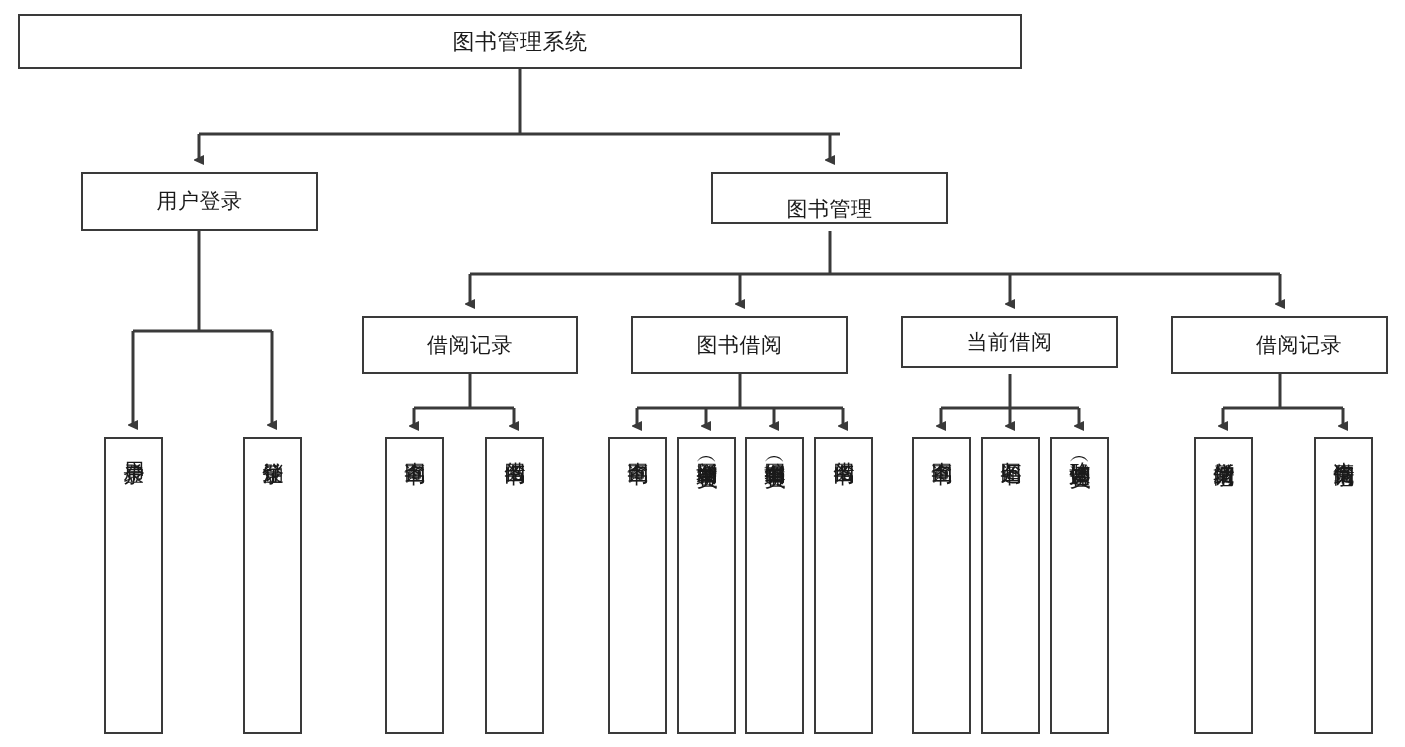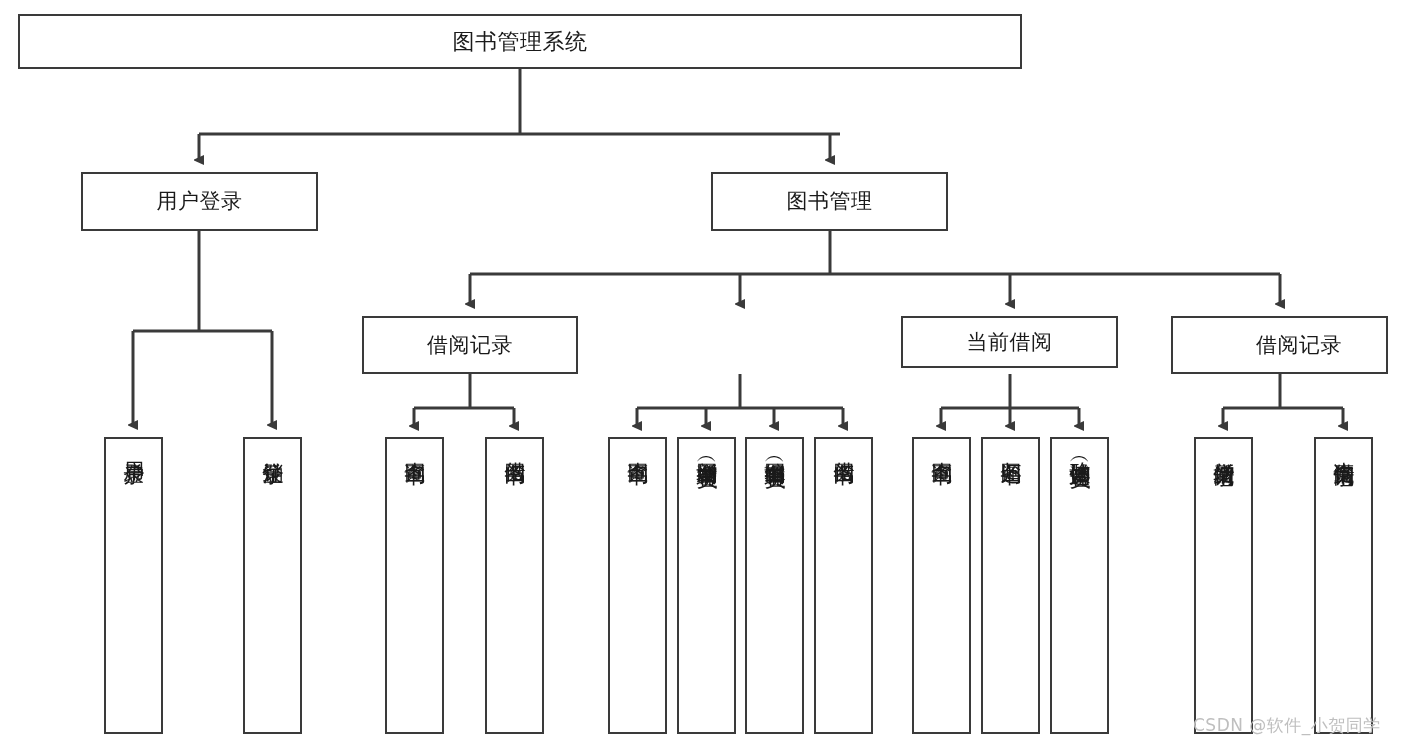--- a/index.html
+++ b/index.html
@@ -121,26 +121,29 @@
     </g>
   </svg>
 
   <div class="node-box horizontal root" style="left:18px; top:14px; width:1004px; height:55px;">
     <span class="node-label">图书管理系统</span>
   </div>
 
   <div class="node-box horizontal" style="left:81px; top:172px; width:237px; height:59px;">
     <span class="node-label">用户登录</span>
   </div>
-  <div class="node-box horizontal" style="left:711px; top:172px; width:237px; height:59px;">
+  <div class="node-box horizontal" style="left:711px; top:172px; width:237px; height:52px;align-items:flex-end;">
     <span class="node-label">图书管理</span>
   </div>
 
   <div class="node-box horizontal" style="left:362px; top:316px; width:216px; height:58px;">
     <span class="node-label">借阅记录</span>
+  </div>
+  <div class="node-box horizontal" style="left:631px; top:316px; width:217px; height:58px;">
+    <span class="node-label">图书借阅</span>
   </div>
   <div class="node-box horizontal" style="left:901px; top:316px; width:217px; height:52px;">
     <span class="node-label">当前借阅</span>
   </div>
   <div class="node-box horizontal" style="left:1171px; top:316px; width:217px; height:58px;padding-left:39px;">
     <span class="node-label">借阅记录</span>
   </div>
 
   <div class="node-box vertical" style="left:104px; top:437px; width:59px; height:297px;">
     <span class="node-label">用户登录</span>
@@ -179,15 +182,14 @@
     <span class="node-label">确认归还（管理员）</span>
   </div>
 
   <div class="node-box vertical" style="left:1194px; top:437px; width:59px; height:297px;">
     <span class="node-label">新增借阅记录</span>
   </div>
   <div class="node-box vertical" style="left:1314px; top:437px; width:59px; height:297px;">
     <span class="node-label">查询借阅记录</span>
   </div>
 
-  <div class="watermark" style="left:1193px; top:714px;">CSDN @软件_小贺同学</div>
 
 </div>
 
 </body></html>

